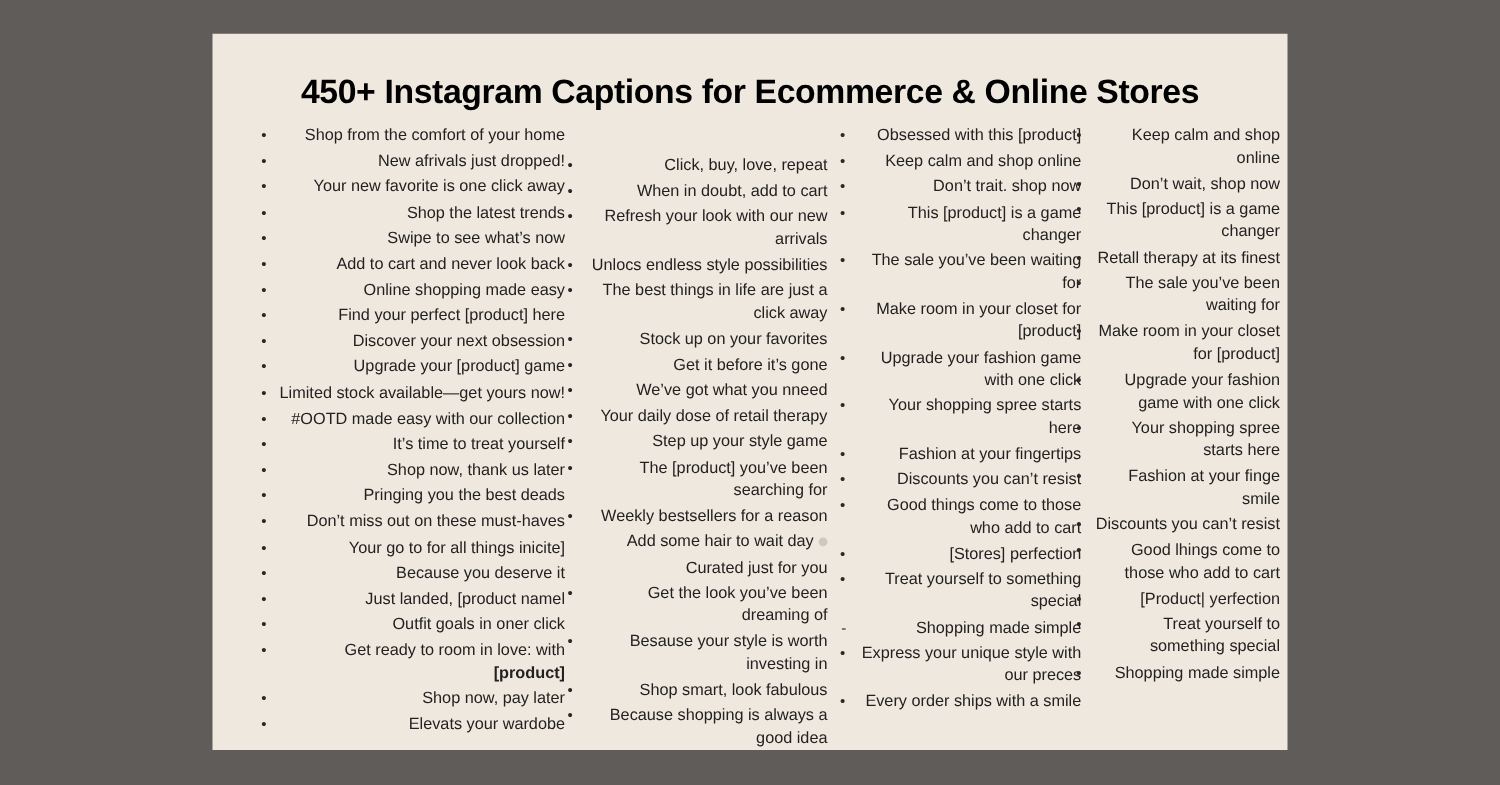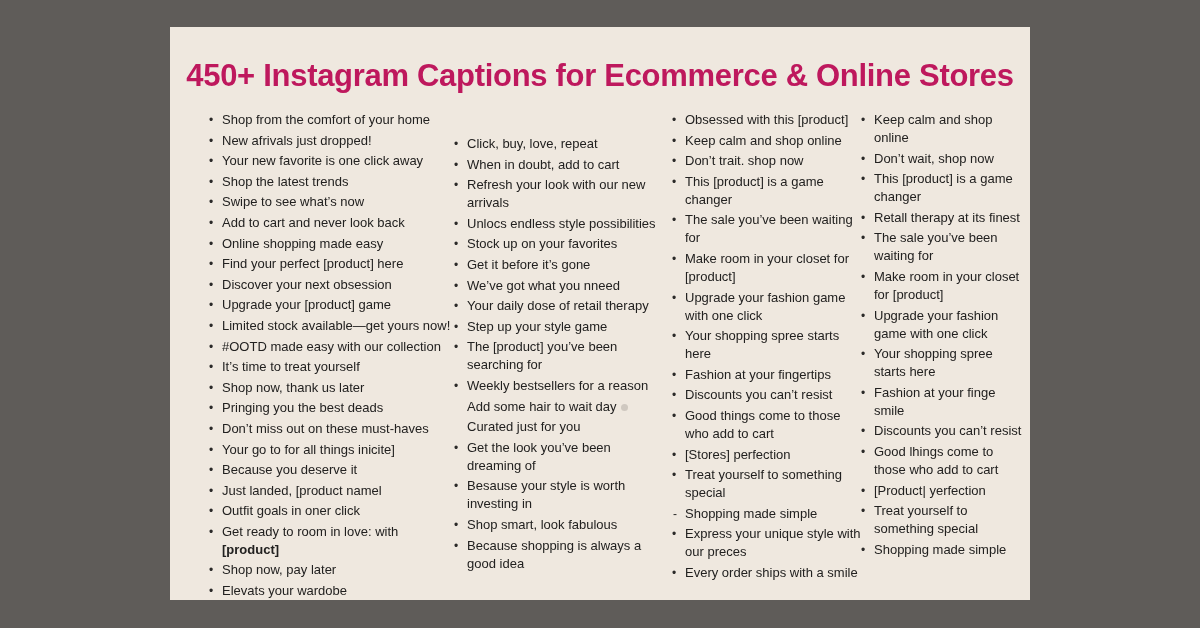--- a/index.html
+++ b/index.html
@@ -8,24 +8,24 @@
     background:#5f5c59;
     font-family:"Liberation Sans", "DejaVu Sans", sans-serif;
     position:relative;
   }
   .card {
     position:absolute; left:170px; top:27px; width:860px; height:573px;
     background:#efe8df; overflow:hidden;
   }
   .title {
     position:absolute; left:0; top:31px; width:860px; text-align:center;
-    font-size:31px; font-weight:700; color:#be185d; letter-spacing:-0.3px;
+    font-size:27px; font-weight:700; color:#000000; letter-spacing:-0.3px;
     margin:0;
   }
-  .col { position:absolute; top:84px; margin:0; padding:0; list-style:none; }
+  .col { position:absolute; top:72px; margin:0; padding:0; list-style:none;text-align:right; }
   .col li {
     position:relative; padding-left:15px;
     font-size:13px; line-height:18px; color:#222120;
     margin:0 0 2.6px 0;
   }
   .col li::before {
     content:"•"; position:absolute; left:2px; top:0; color:#2a2928; font-size:12px;
   }
   .col li.nobullet::before { content:""; }
   .col li.dash::before { content:"-"; left:3px; }
@@ -66,20 +66,21 @@
     <li><span>Get ready to room  in love: with</span><span class="bold"> [product]</span></li>
     <li>Shop now, pay later</li>
     <li>Elevats your wardobe</li>
   </ul>
 
   <ul class="col c2">
     <li>Click, buy, love, repeat</li>
     <li>When in doubt, add to cart</li>
     <li>Refresh your look with our new arrivals</li>
     <li>Unlocs endless style possibilities</li>
+    <li>The best things in life are just a click away</li>
     <li>Stock up on your favorites</li>
     <li>Get it before it’s gone</li>
     <li>We’ve got what you nneed</li>
     <li>Your daily dose of retail therapy</li>
     <li>Step up your style game</li>
     <li>The [product] you’ve been searching for</li>
     <li>Weekly bestsellers for a reason</li>
     <li class="nobullet"><span>Add some hair to wait day</span><span class="dot"></span></li>
     <li class="nobullet">Curated just for you</li>
     <li>Get the look you’ve been dreaming of</li>

